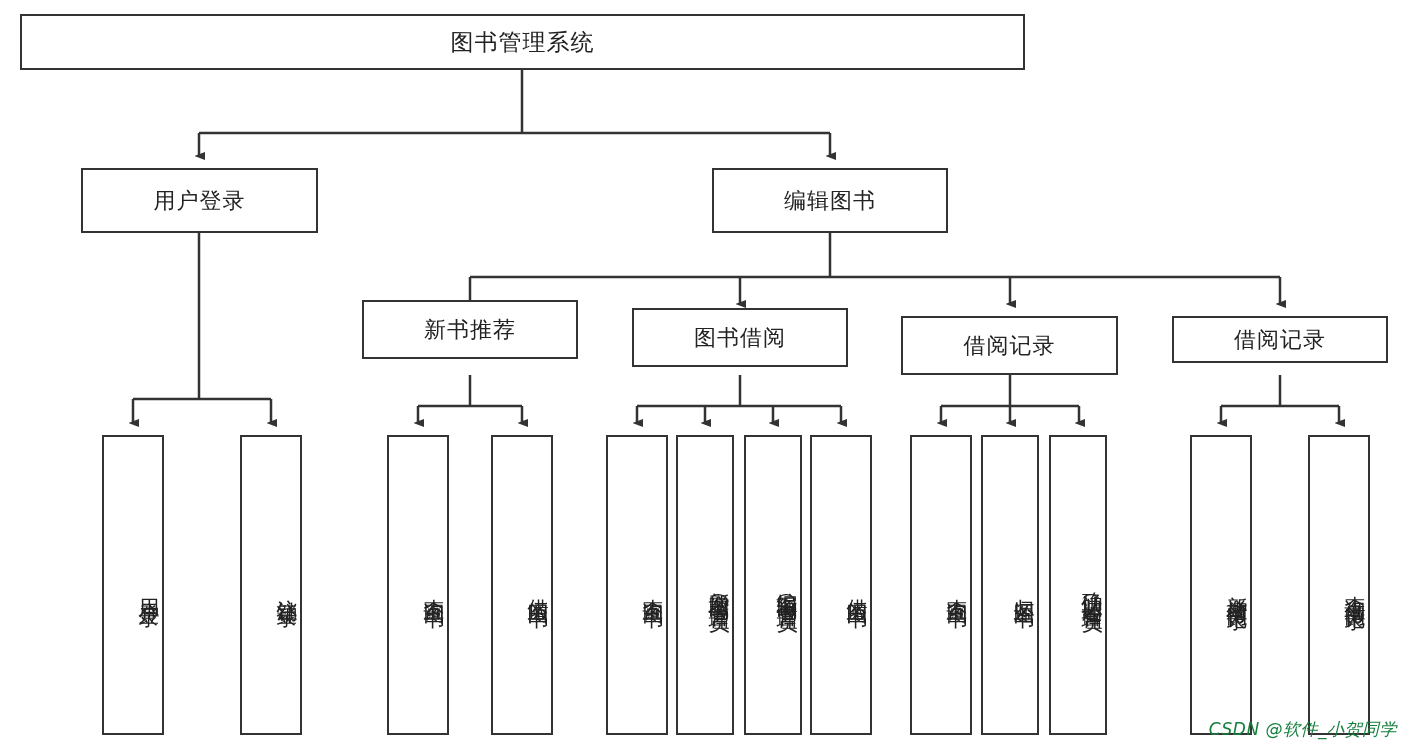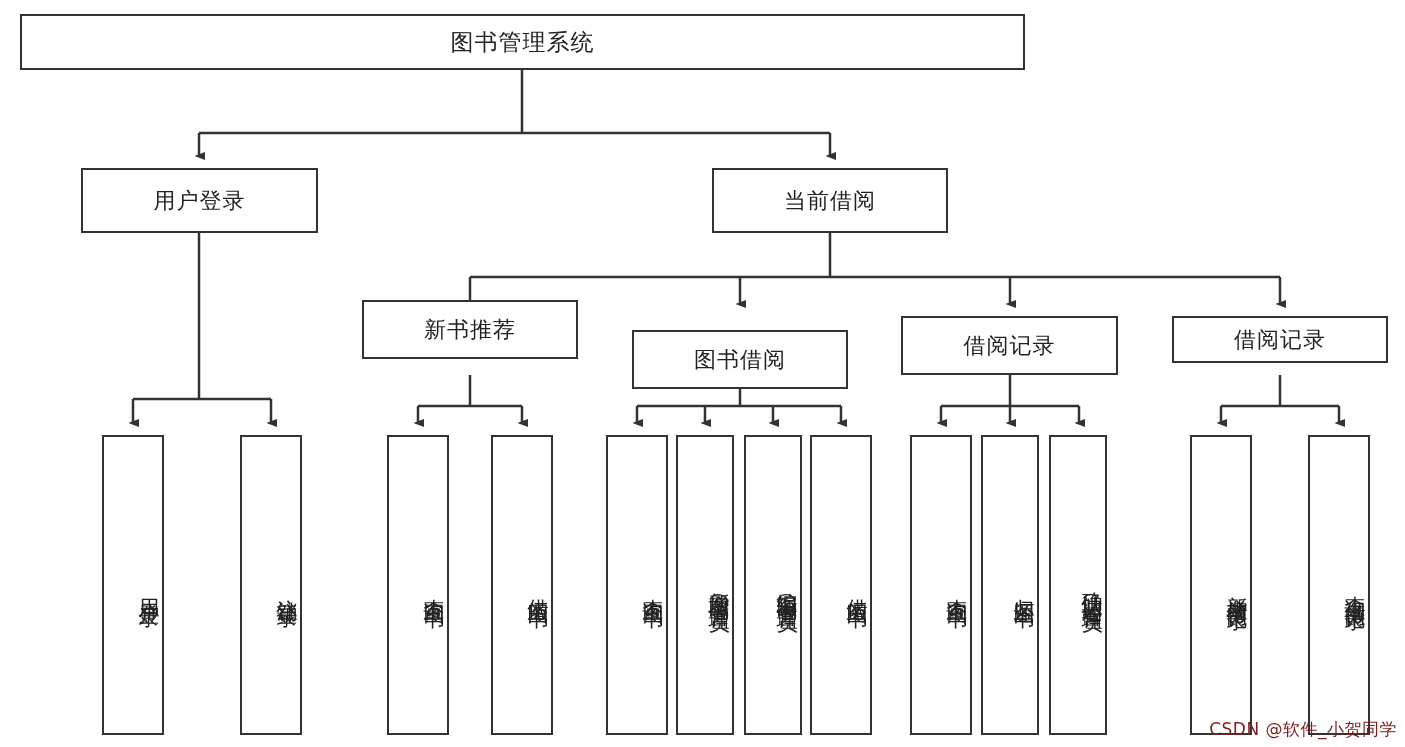--- a/index.html
+++ b/index.html
@@ -53,24 +53,25 @@
   }
   .node.vert .vlabel {
     writing-mode: vertical-rl;
     text-orientation: upright;
   }
   .watermark {
     position: absolute;
     right: 8px;
     bottom: 6px;
     font-size: 17px;
-    color: #7f1d1d;
+    color: #15803d;
     letter-spacing: 0.5px;
     white-space: nowrap;
     user-select: none;
+    font-style: italic;
   }
 </style>
 </head>
 <body>
 
 <div id="canvas">
 
   <svg class="connectors" viewBox="0 0 1405 747">
     <defs>
       <marker id="arrow" markerWidth="10" markerHeight="10" refX="4" refY="6" orient="auto" markerUnits="userSpaceOnUse">
@@ -122,27 +123,27 @@
   </svg>
 
   <div class="node horiz root" style="left:20px; top:14px; width:1005px; height:56px;">
     <span>图书管理系统</span>
   </div>
 
   <div class="node horiz" style="left:81px; top:168px; width:237px; height:65px;">
     <span>用户登录</span>
   </div>
   <div class="node horiz" style="left:712px; top:168px; width:236px; height:65px;">
-    <span>当前借阅</span>
+    <span>编辑图书</span>
   </div>
 
   <div class="node horiz" style="left:362px; top:300px; width:216px; height:59px;">
     <span>新书推荐</span>
   </div>
-  <div class="node horiz" style="left:632px; top:330px; width:216px; height:59px;">
+  <div class="node horiz" style="left:632px; top:308px; width:216px; height:59px;">
     <span>图书借阅</span>
   </div>
   <div class="node horiz" style="left:901px; top:316px; width:217px; height:59px;">
     <span>借阅记录</span>
   </div>
   <div class="node horiz" style="left:1172px; top:316px; width:216px; height:47px;">
     <span>借阅记录</span>
   </div>
 
   <div class="node vert" style="left:102px; top:435px; width:62px; height:300px;">

